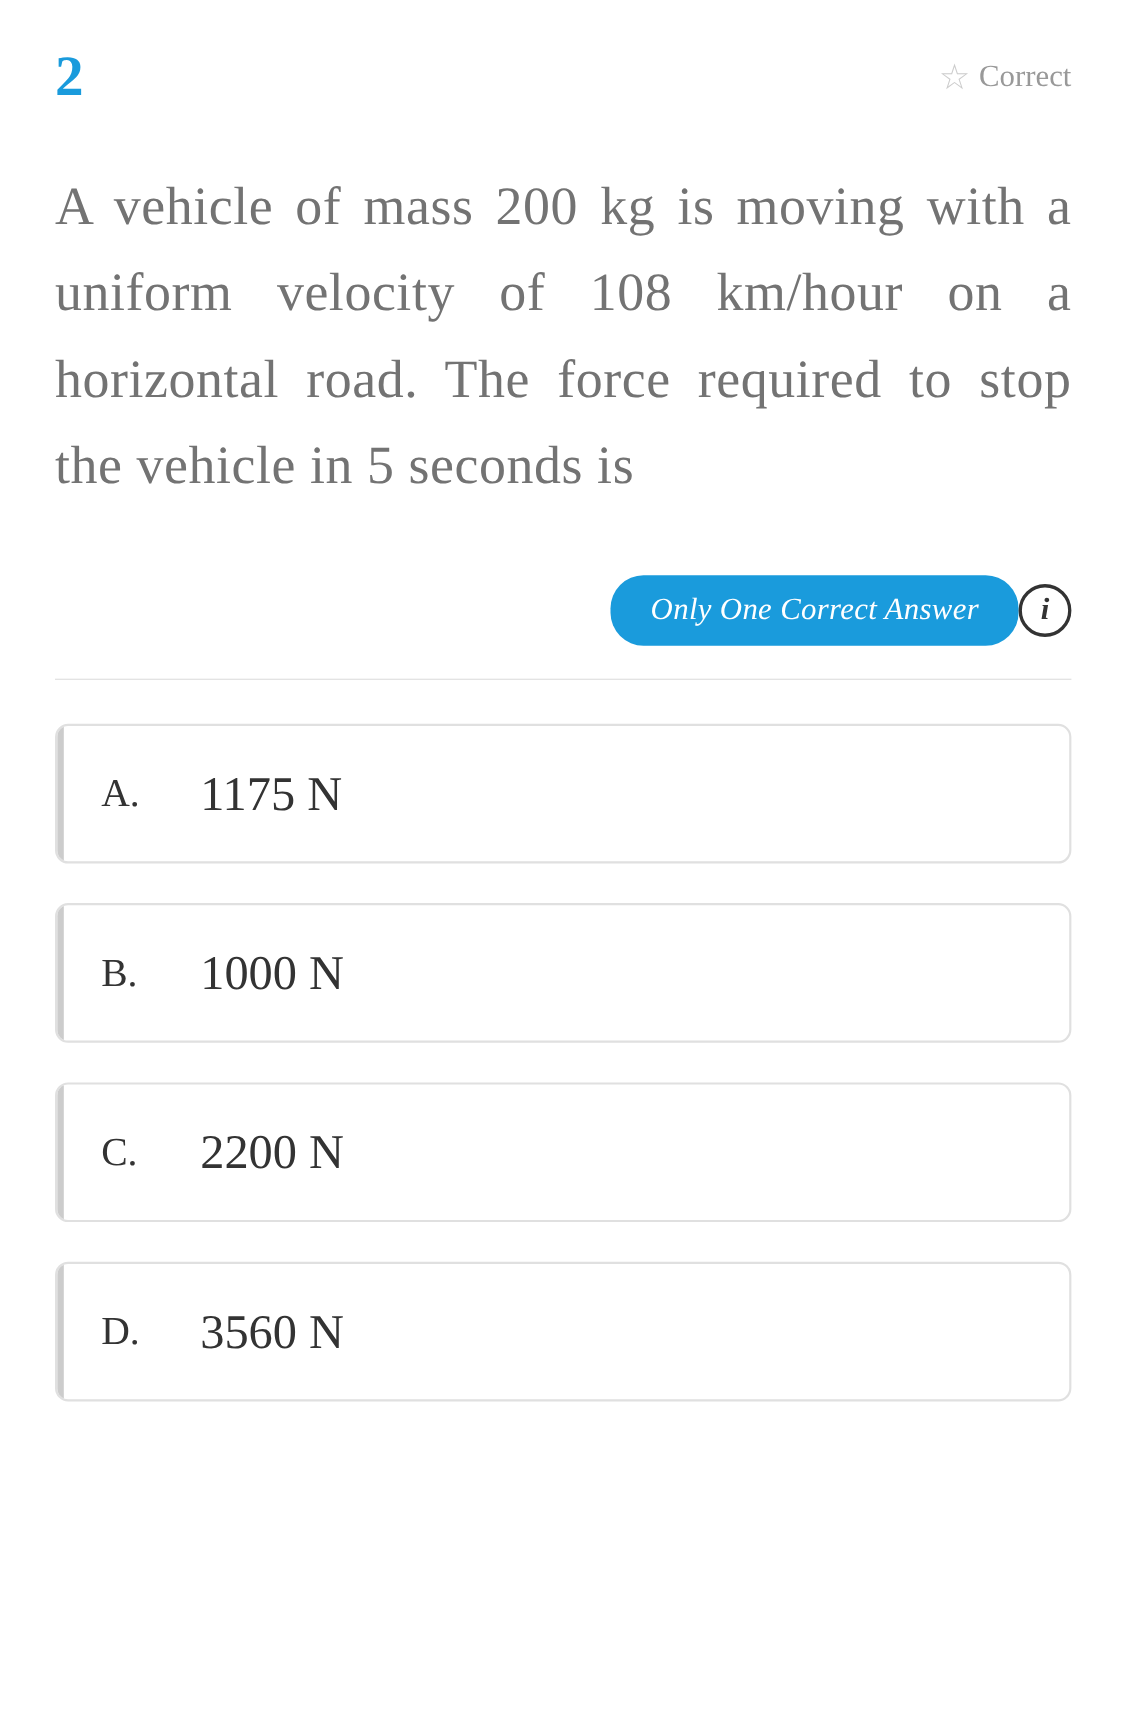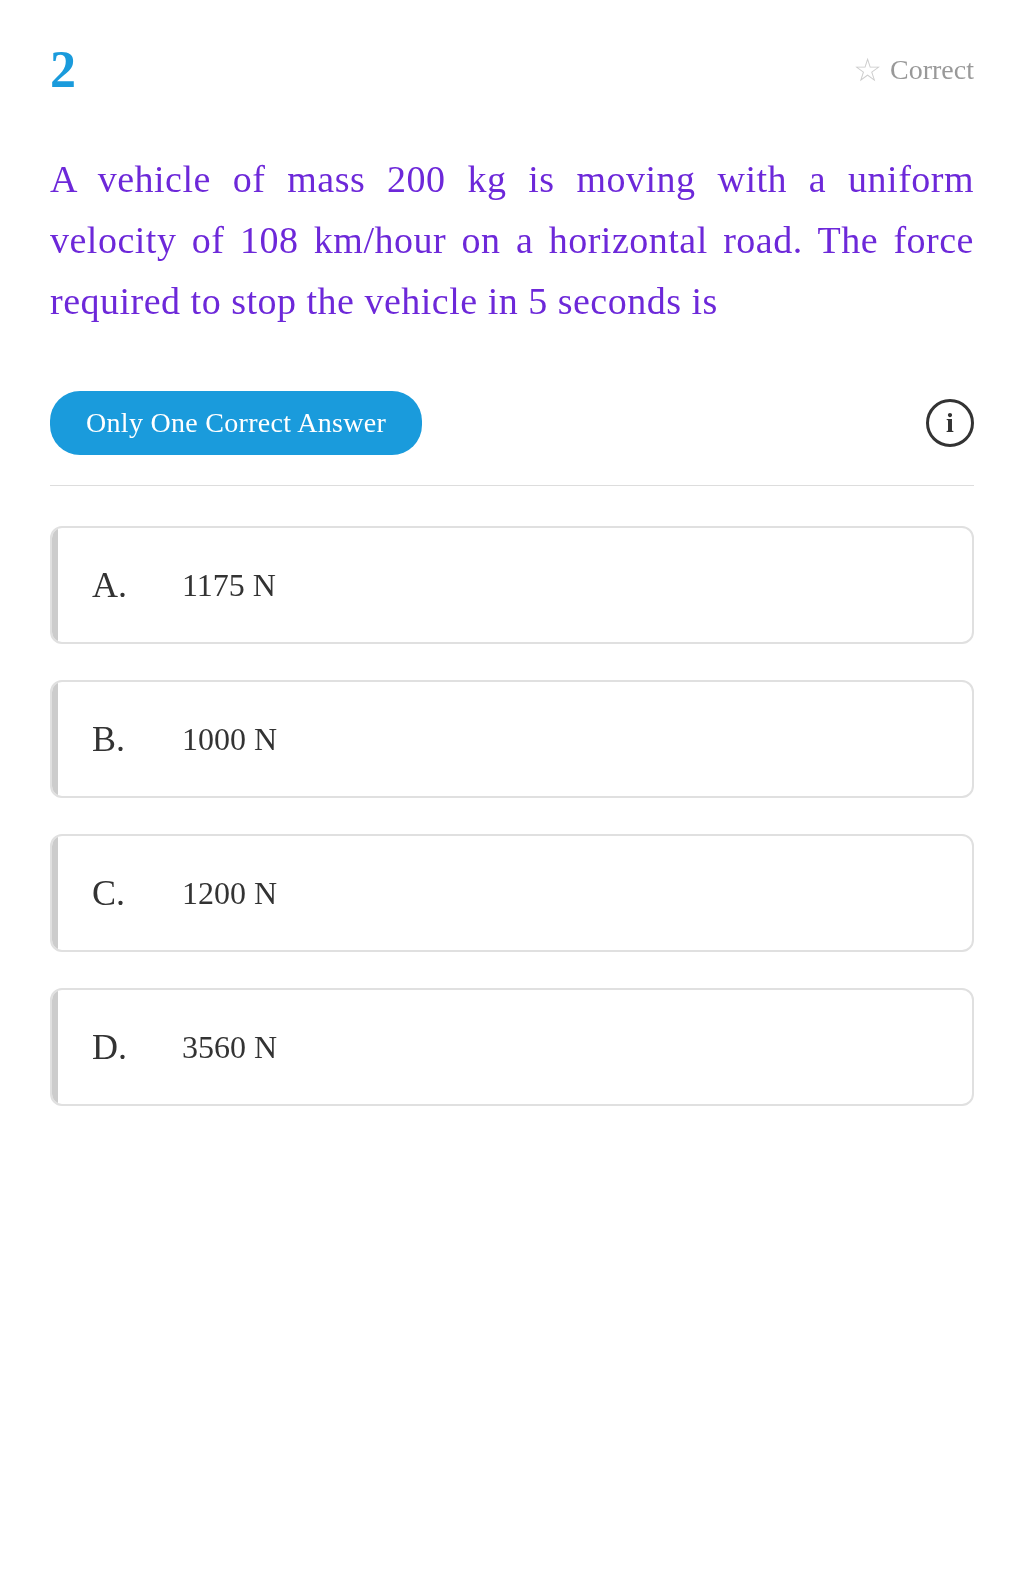--- a/index.html
+++ b/index.html
@@ -45,33 +45,34 @@
       color: #999999;
       cursor: pointer;
     }
 
     .star-icon {
       font-size: 32px;
       color: #cccccc;
     }
 
     .question-text {
-      font-size: 38px;
+      font-size: 49px;
       line-height: 1.6;
-      color: #6d28d9;
+      color: #737373;
       margin-bottom: 60px;
       text-align: justify;
       letter-spacing: 0.5px;
     }
 
     .answer-type-row {
       display: flex;
-      justify-content: space-between;
+      justify-content: flex-end;
       align-items: center;
       margin-bottom: 30px;
+      font-style: italic;
     }
 
     .answer-type-badge {
       background-color: #1a9bdc;
       color: #ffffff;
       border-radius: 30px;
       padding: 16px 36px;
       font-size: 28px;
       font-weight: 500;
       letter-spacing: 0.3px;
@@ -128,21 +129,21 @@
 
     .option-label {
       font-size: 36px;
       font-weight: 500;
       color: #333333;
       margin-right: 40px;
       min-width: 50px;
     }
 
     .option-value {
-      font-size: 32px;
+      font-size: 44px;
       color: #333333;
     }
   </style>
 </head>
 <body>
 
 <div class="page-container">
 
   <div class="top-bar">
     <span class="question-number">2</span>
@@ -168,21 +169,21 @@
       <span class="option-value">1175 N</span>
     </div>
 
     <div class="option-item">
       <span class="option-label">B.</span>
       <span class="option-value">1000 N</span>
     </div>
 
     <div class="option-item">
       <span class="option-label">C.</span>
-      <span class="option-value">1200 N</span>
+      <span class="option-value">2200 N</span>
     </div>
 
     <div class="option-item">
       <span class="option-label">D.</span>
       <span class="option-value">3560 N</span>
     </div>
 
   </div>
 </div>
 

